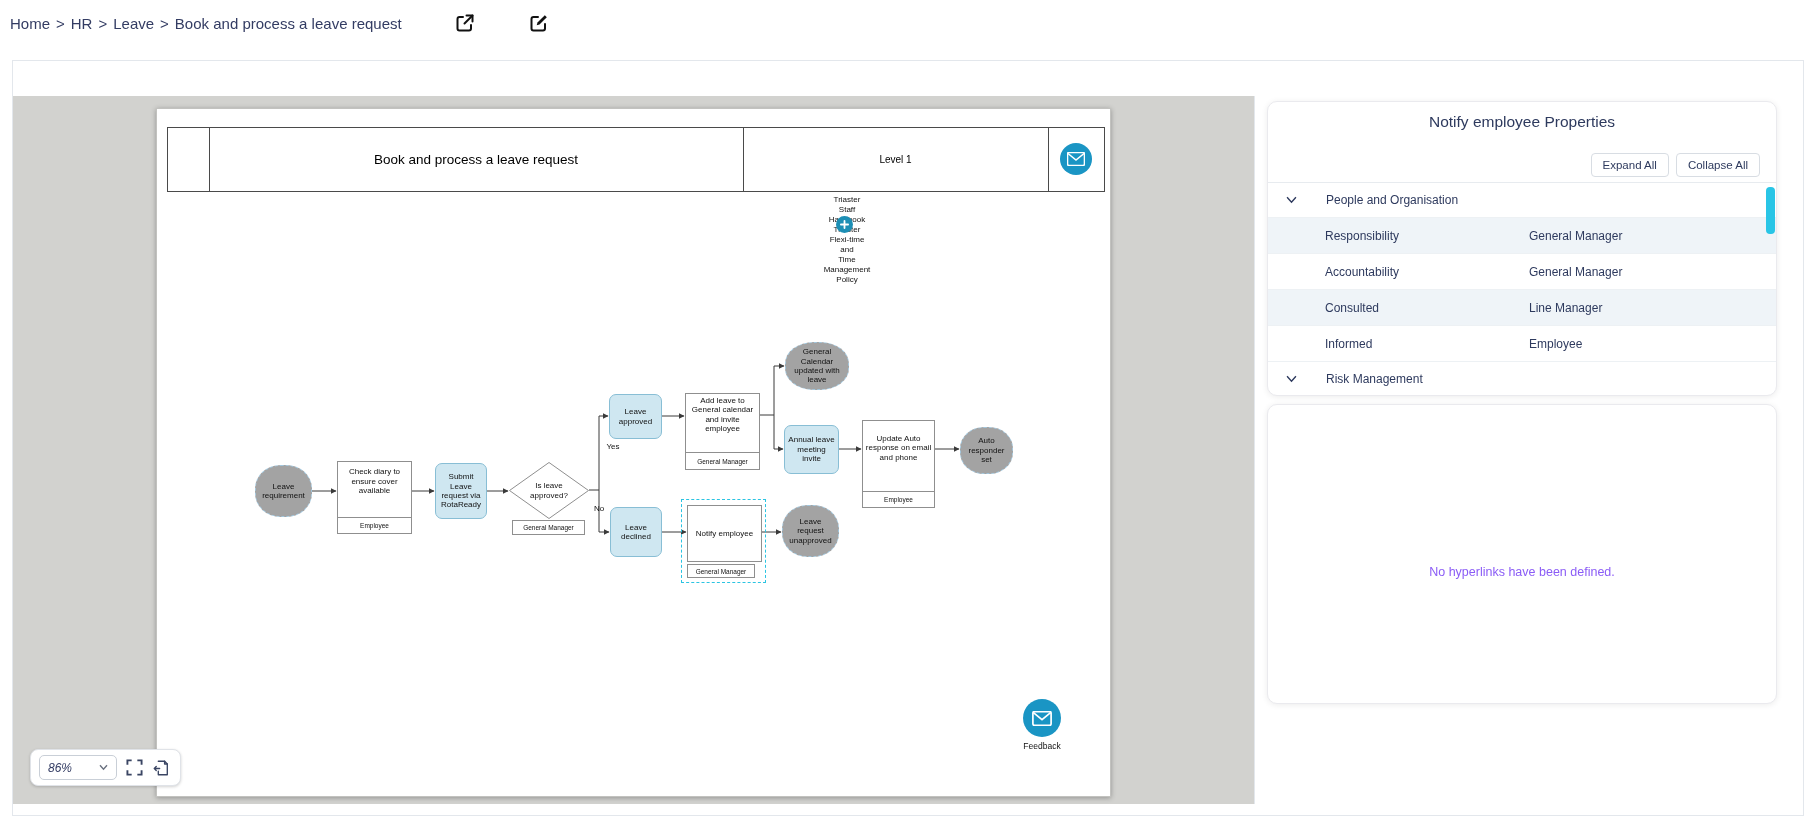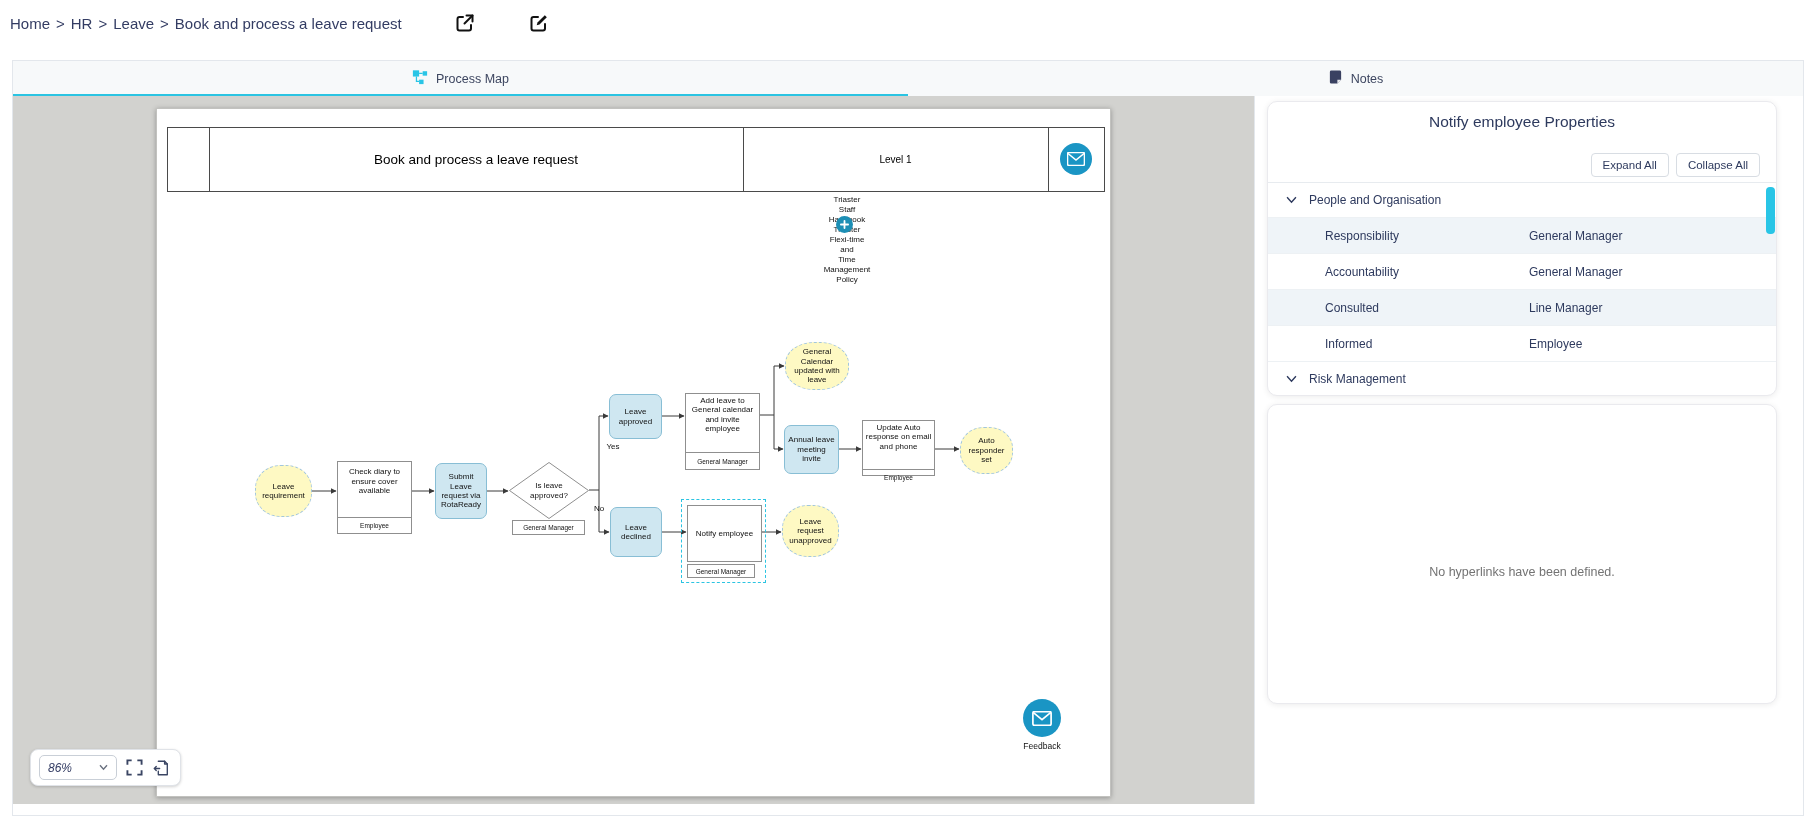--- a/index.html
+++ b/index.html
@@ -37,21 +37,21 @@
   .dg-level{left:575px;width:305px;font-size:10px;}
   .mail-circle{position:absolute;left:903px;top:34px;width:32px;height:32px;border-radius:50%;
                background:#1a95c4;display:flex;align-items:center;justify-content:center;cursor:pointer;}
   
   .attach{position:absolute;left:648px;top:86px;width:84px;text-align:center;font-size:8px;
           line-height:10px;color:#111;}
   .attach-plus{position:absolute;left:679px;top:107px;width:17px;height:17px;border-radius:50%;
                background:#1d8fb5;display:flex;align-items:center;justify-content:center;cursor:pointer;}
   
   #edges{position:absolute;left:0;top:0;}
-  .term{position:absolute;background:#fef9c3;border:1px dashed #a2c6dc;border-radius:45%;
+  .term{position:absolute;background:#a3a3a3;border:1px dashed #a2c6dc;border-radius:45%;
         display:flex;align-items:center;justify-content:center;text-align:center;
         font-size:8px;line-height:1.18;color:#111;box-sizing:border-box;padding:3px;cursor:pointer;}
   .deliv{position:absolute;background:#cfe7f1;border:1px solid #88bed5;border-radius:7px;
         display:flex;align-items:center;justify-content:center;text-align:center;
         font-size:8px;line-height:1.18;color:#111;box-sizing:border-box;padding:2px;cursor:pointer;}
   .act{position:absolute;background:#fff;border:1px solid #8f8f8f;box-sizing:border-box;
        display:flex;flex-direction:column;cursor:pointer;gap:16px;}
   .act-body{flex:1;display:flex;align-items:center;justify-content:center;text-align:center;
        font-size:8px;line-height:1.18;color:#111;padding:2px;}
   .act-foot{border-top:1px solid #8f8f8f;font-size:6.5px;color:#111;display:flex;
@@ -79,34 +79,34 @@
   
   .card{position:absolute;left:1254px;width:510px;background:#fff;border:1px solid #eaeaee;
         border-radius:10px;box-shadow:0 1px 6px rgba(0,0,0,.08);box-sizing:border-box;overflow:hidden;}
   .props-card{top:5px;height:295px;}
   .links-card{top:308px;height:300px;}
   .card-title{padding-top:11px;text-align:center;font-size:15.5px;font-weight:500;color:#2e3a5e;}
   .btn-row{position:absolute;top:51px;right:16px;display:flex;gap:7px;}
   .btn{height:24px;padding:0 11px;font-size:11.5px;font-weight:500;color:#2e3a5e;background:#fff;
        border:1px solid #d8dde3;border-radius:4px;cursor:pointer;}
   .prop-table{position:absolute;top:80px;left:0;right:0;border-top:1px solid #e7ebef;}
-  .sec-row{height:34px;display:flex;align-items:center;gap:12px;padding-left:18px;
+  .sec-row{height:34px;display:flex;align-items:center;gap:29px;padding-left:18px;
        font-size:12px;color:#2e3a5e;cursor:pointer;}
   .prop-row{position:relative;height:35px;display:flex;align-items:center;font-size:12px;
        color:#2e3a5e;border-top:1px solid #edf1f4;}
   .prop-row.alt{background:#eff4f8;}
   .prop-row + .sec-row{border-top:1px solid #edf1f4;}
   .prop-label{margin-left:57px;}
   .prop-value{position:absolute;left:261px;}
   .scroll-thumb{position:absolute;right:1px;top:85px;width:9px;height:47px;border-radius:4px;
        background:#29c5e6;cursor:pointer;}
   .links-header{height:37px;border-bottom:1px solid #eef1f4;display:flex;align-items:center;
        justify-content:center;font-size:15.5px;font-weight:500;color:#2e3a5e;}
   .links-empty{position:absolute;top:160px;left:0;right:0;text-align:center;font-size:12.5px;
-       color:#737373;}
+       color:#8b5cf6;}
 </style>
 </head>
 <body>
 
 <div class="breadcrumb">
   <div class="crumbs" id="crumbs">
       <span class="crumb">Home</span>
       <span class="sep">&gt;</span>
       <span class="crumb">HR</span>
       <span class="sep">&gt;</span>
@@ -123,42 +123,20 @@
   </button>
   <button class="bc-icon" title="">
     <svg width="22" height="22" viewBox="0 0 22 22" fill="none" stroke="#111" stroke-width="2" stroke-linecap="round" stroke-linejoin="round">
       <path d="M10 5 H5.5 A2 2 0 0 0 3.5 7 V16.5 A2 2 0 0 0 5.5 18.5 H15 A2 2 0 0 0 17 16.5 V12"></path>
       <path d="M16.8 3.2 l2 2 L11.5 12.5 l-2.8.8 .8-2.8 z" fill="#111" stroke="none"></path>
     </svg>
   </button>
 </div>
 
 <div class="container">
-  <div class="tabbar">
-    <div class="tab active">
-      <span>
-        <svg width="16" height="16" viewBox="0 0 18 18" fill="#29c5e6">
-          <rect x="1" y="1.5" width="7" height="7"></rect>
-          <rect x="12" y="2.5" width="5" height="5"></rect>
-          <rect x="8" y="12" width="5" height="5"></rect>
-          <path d="M8 5 H12 M5 8.5 V14 H8" stroke="#29c5e6" stroke-width="1.4" fill="none"></path>
-        </svg>
-      </span>
-      <span>Process Map</span>
-    </div>
-    <div class="tab">
-      <span>
-        <svg width="15" height="15" viewBox="0 0 16 16">
-          <path d="M2 2 a1.5 1.5 0 0 1 1.5 -1.5 h9 a1.5 1.5 0 0 1 1.5 1.5 v8.5 l-4 4 h-6.5 a1.5 1.5 0 0 1 -1.5 -1.5 z" fill="#3a4161"></path>
-          <path d="M14 10.5 l-4 4 v-4 z" fill="#fff" opacity="0.9"></path>
-        </svg>
-      </span>
-      <span>Notes</span>
-    </div>
-  </div>
 
   <div class="content">
 
     <div class="map-pane">
       <div class="sheet" id="sheet">
         <div class="dg-table">
           <div class="dg-div" style="left:41px"></div>
           <div class="dg-div" style="left:575px"></div>
           <div class="dg-div" style="left:880px"></div>
           <div class="dg-cell dg-title">Book and process a leave request</div>
@@ -230,21 +208,21 @@
             <div class="dec-text">Is leave approved?</div>
           </div>
           <div class="rolebox" style="left: 355px; top: 411px; width: 73px; height: 15px;">General Manager</div>
           <div class="deliv" style="left: 452px; top: 285px; width: 53px; height: 45px;">Leave approved</div>
           <div class="act" style="left: 528px; top: 284px; width: 75px; height: 77px;">
             <div class="act-body">Add leave to General calendar and invite employee</div>
             <div class="act-foot" style="height: 18px; flex: 0 0 18px;">General Manager</div>
           </div>
           <div class="term" style="left: 628px; top: 233px; width: 64px; height: 48px;">General Calendar updated with leave</div>
           <div class="deliv" style="left: 627px; top: 316px; width: 55px; height: 49px;">Annual leave meeting invite</div>
-          <div class="act" style="left: 705px; top: 311px; width: 73px; height: 56px;">
+          <div class="act" style="left: 705px; top: 311px; width: 73px; height: 88px;">
             <div class="act-body">Update Auto response on email and phone</div>
             <div class="act-foot" style="height: 15px; flex: 0 0 15px;">Employee</div>
           </div>
           <div class="term" style="left: 803px; top: 318px; width: 53px; height: 47px;">Auto responder set</div>
           <div class="deliv" style="left: 453px; top: 398px; width: 52px; height: 50px;">Leave declined</div>
           <div class="sel" style="left: 524px; top: 390px; width: 85px; height: 84px;"></div>
           <div class="act" style="left: 530px; top: 396px; width: 75px; height: 57px;">
             <div class="act-body">Notify employee</div>
           </div>
           <div class="rolebox" style="left: 530px; top: 455px; width: 68px; height: 14px;">General Manager</div>

